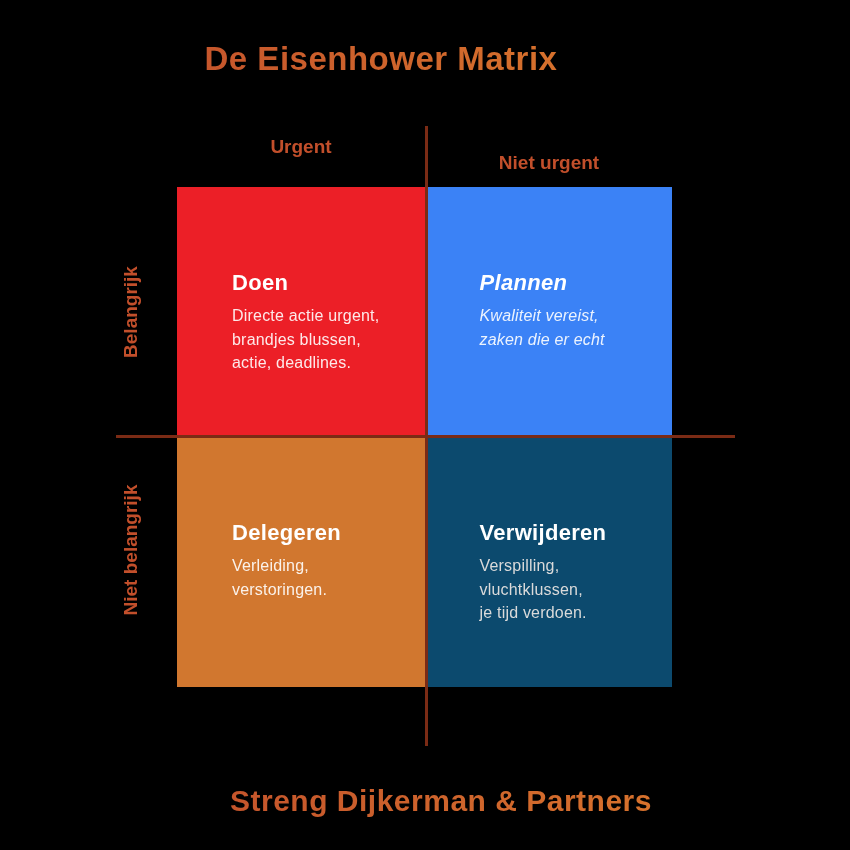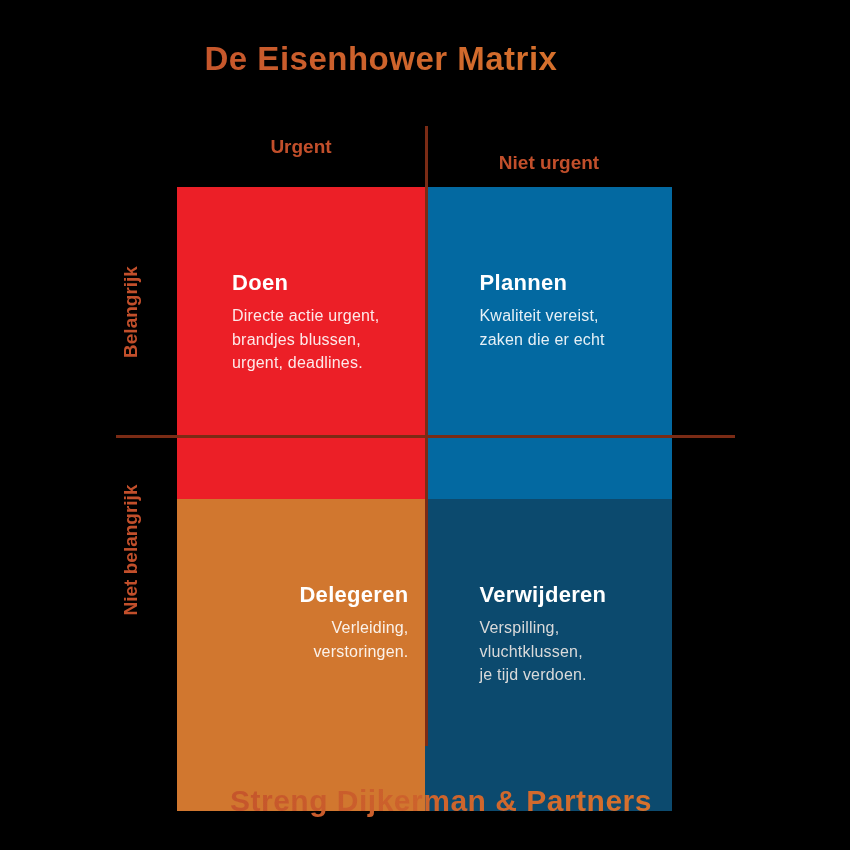--- a/index.html
+++ b/index.html
@@ -75,21 +75,21 @@
   }
   .axis-label.row-top    { left: 6px; top: 300px; }
   .axis-label.row-bottom { left: 6px; top: 538px; }
 
   
   .matrix-grid {
     position: absolute;
     left: 177px;
     top: 187px;
     width: 495px;
-    height: 624px;
+    height: 500px;
     display: grid;
     grid-template-columns: 1fr 1fr;
     grid-template-rows: 1fr 1fr;
   }
   .quadrant {
     box-sizing: border-box;
     padding: 83px 16px 0 55px;
   }
   .quadrant h2 {
     margin: 0 0 8px 0;
@@ -129,30 +129,30 @@
   <div class="axis-label row-top">Belangrijk</div>
 
   <div class="axis-label row-bottom">Niet belangrijk</div>
 
   <div class="matrix-grid">
 
     <div class="quadrant q-doen" style="background: rgb(236, 31, 39);">
       <h2>Doen</h2>
       <p>Directe actie urgent,</p>
       <p>brandjes blussen,</p>
-      <p>urgent, deadlines.</p>
+      <p>actie, deadlines.</p>
     </div>
 
-    <div class="quadrant q-plannen" style="background: #0369a1;">
+    <div class="quadrant q-plannen" style="background: #3b82f6; font-style: italic;">
       <h2>Plannen</h2>
       <p>Kwaliteit vereist,</p>
       <p>zaken die er echt</p>
     </div>
 
-    <div class="quadrant q-delegeren" style="background: rgb(209, 119, 47); text-align: right;">
+    <div class="quadrant q-delegeren" style="background: rgb(209, 119, 47);">
       <h2>Delegeren</h2>
       <p>Verleiding,</p>
       <p>verstoringen.</p>
     </div>
 
     <div class="quadrant q-verwijderen" style="background: #0c4a6e;">
       <h2>Verwijderen</h2>
       <p>Verspilling,</p>
       <p>vluchtklussen,</p>
       <p>je tijd verdoen.</p>

